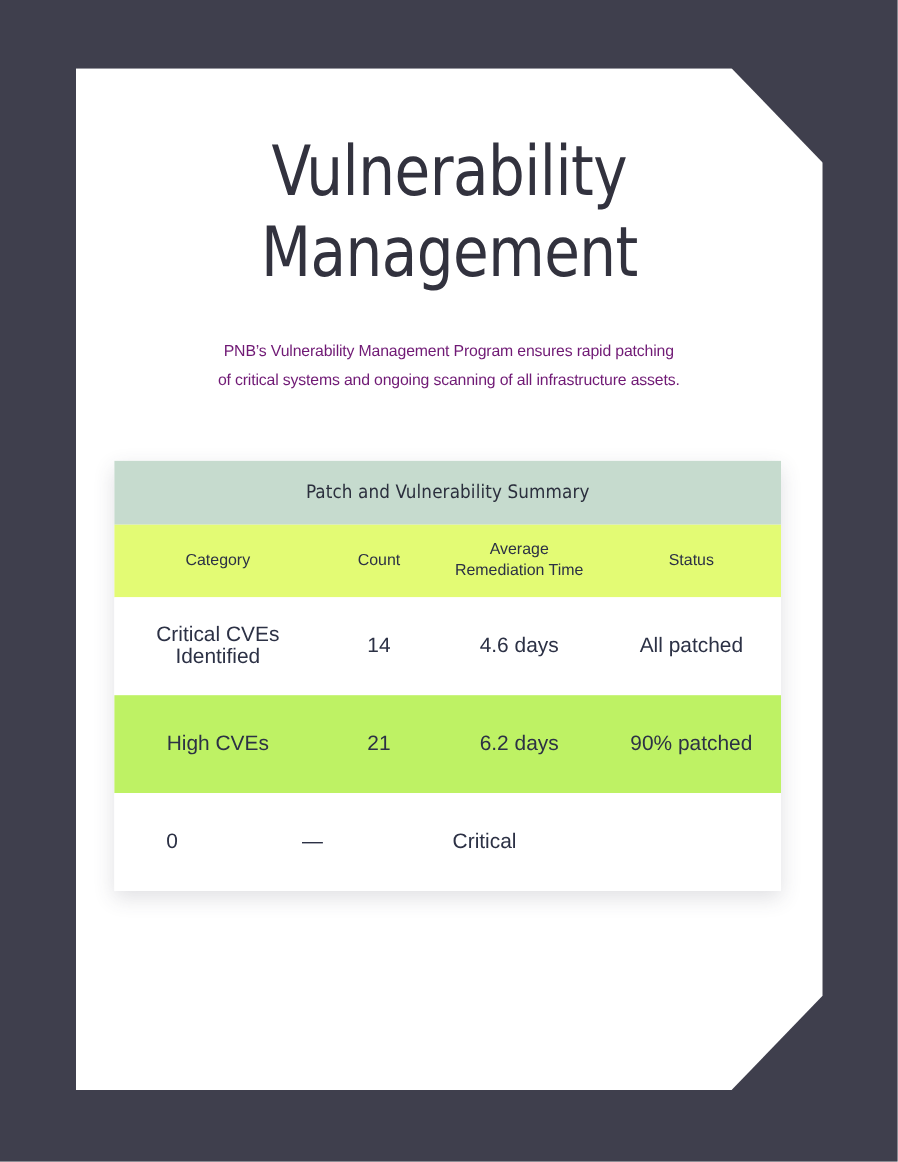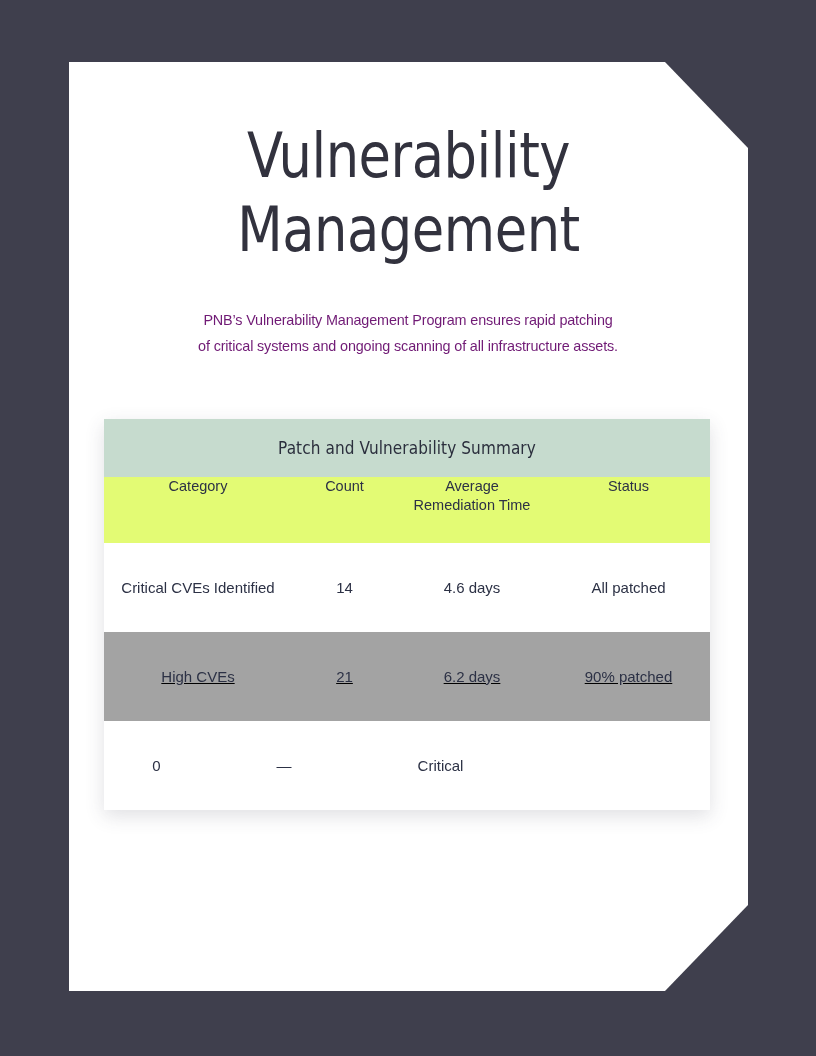--- a/index.html
+++ b/index.html
@@ -74,38 +74,38 @@
     background: #c6dbce;
     color: #2b2f3d;
     font-size: 17px;
     font-family: "DejaVu Sans Condensed", "Liberation Sans Narrow", "Liberation Sans", sans-serif;
     letter-spacing: 0.1px;
   }
   .tbl-head {
     display: flex;
     background: #e3fb74;
     height: 66px;
-    align-items: flex-start;
+    align-items: center;
   }
   .tbl-head .cell {
     font-size: 14.5px;
     line-height: 19px;
     color: #2c3145;
     text-align: center;
     white-space: pre-line;
   }
   .row {
     display: flex;
     align-items: center;
     min-height: 89px;
     background: #ffffff;
   }
-  .row.alt { background: #a3a3a3; text-decoration: underline; }
+  .row.alt { background: #bef264; }
   .row .cell {
-    font-size: 15px;
+    font-size: 19px;
     line-height: 20px;
     color: #2c3145;
     text-align: center;
     white-space: pre-line;
   }
   .c-category { width: 188px; }
   .c-count    { width: 105px; }
   .c-time     { width: 150px; }
   .c-status   { width: 163px; }
 </style>

